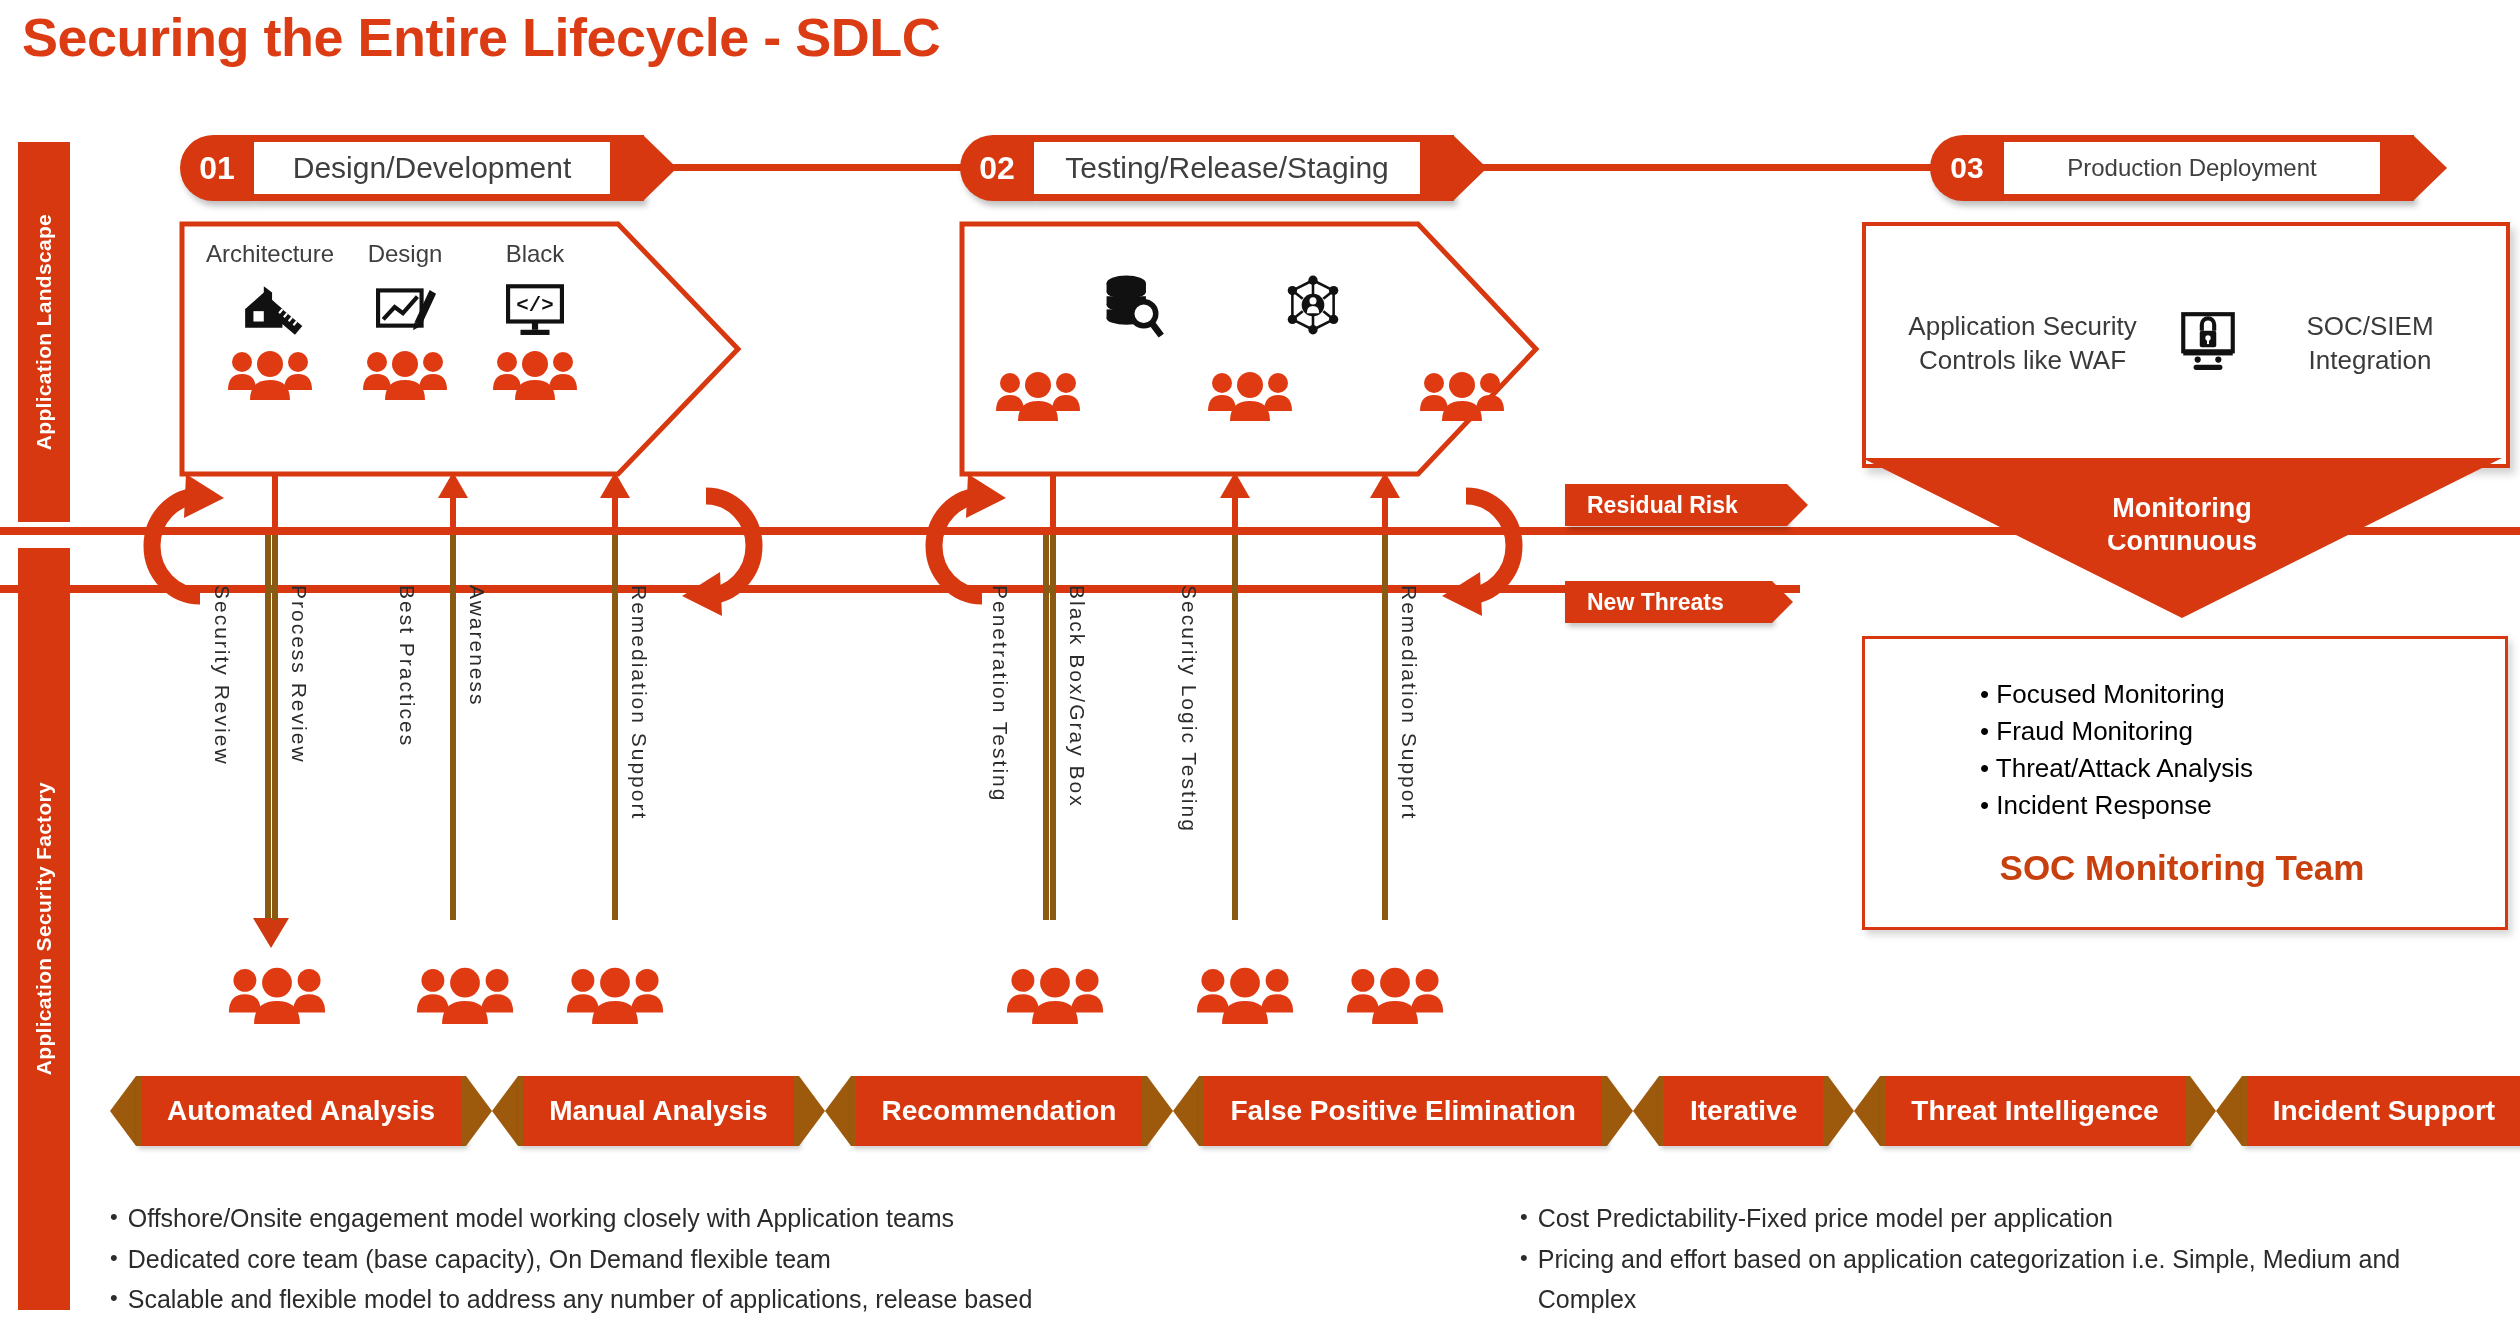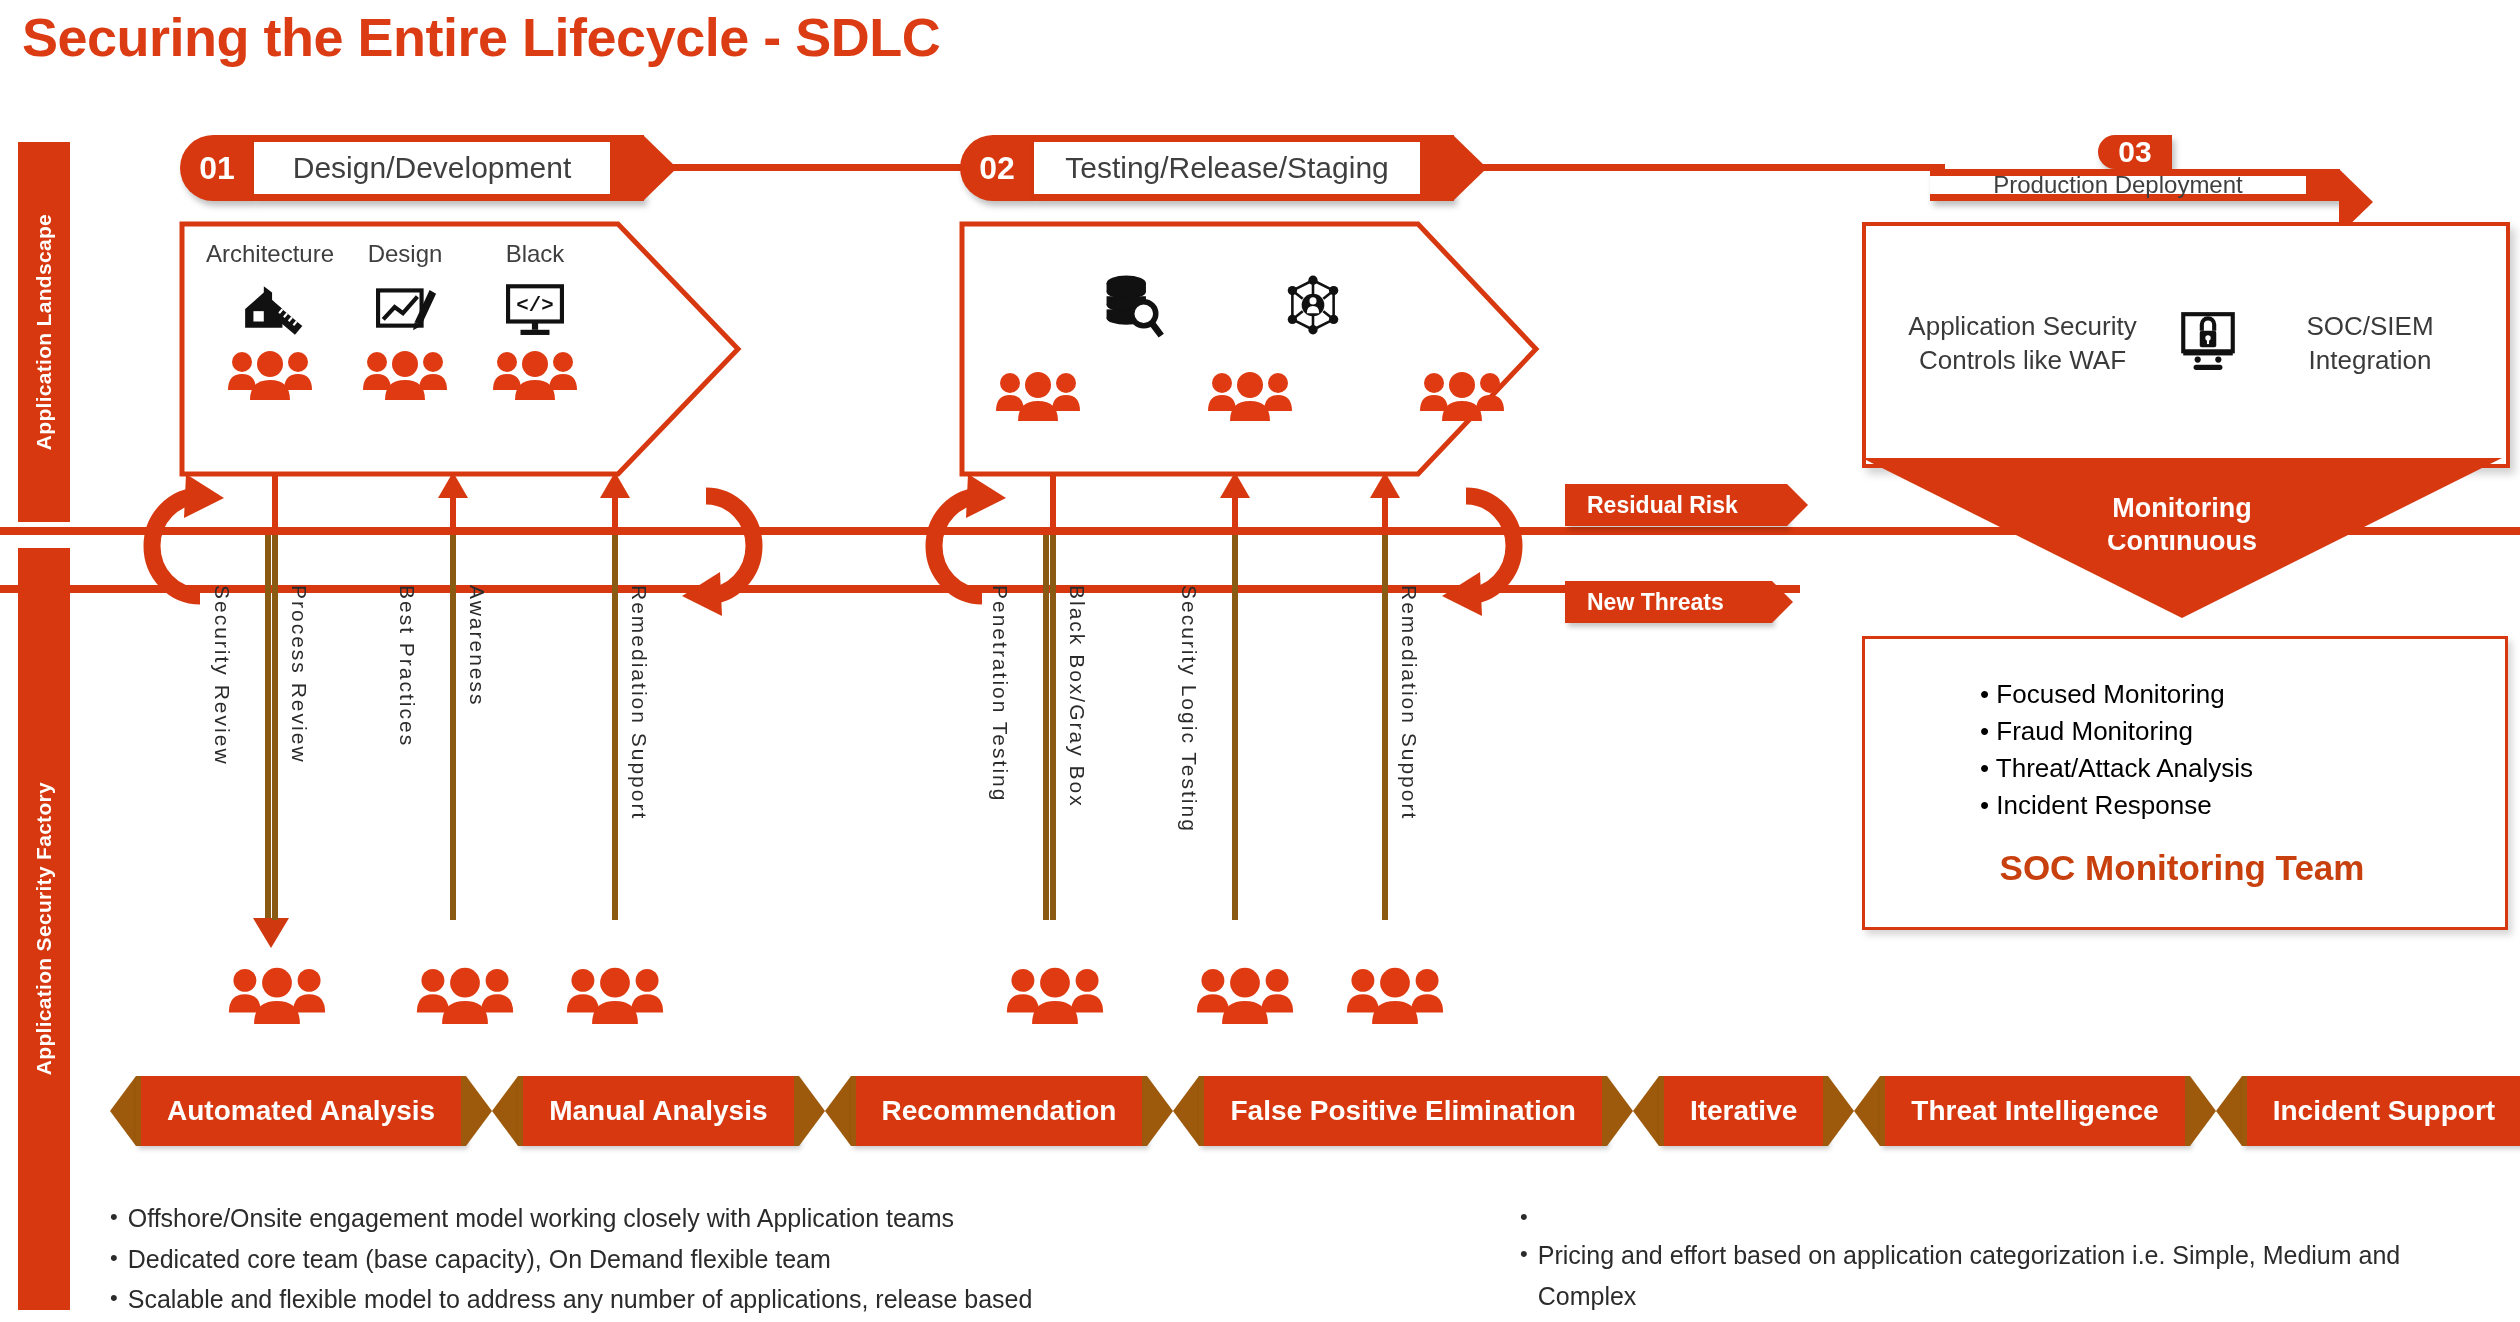--- a/index.html
+++ b/index.html
@@ -31,21 +31,21 @@
                      display:flex;align-items:center;justify-content:center;}
   .stage-chev .inner span{font-size:30px;color:#3f3f3f;white-space:nowrap;padding:0 18px;}
   .stage-chev .tip{position:absolute;right:-33px;top:0;width:0;height:0;
                    border-top:33px solid transparent;border-bottom:33px solid transparent;
                    border-left:34px solid #D8380F;}
 
   #stage1{left:180px;top:135px;}
   #stage1 .stage-chev{width:390px;}
   #stage2{left:960px;top:135px;}
   #stage2 .stage-chev{width:420px;}
-  #stage3{left:1930px;top:135px;flex-direction:column;}
+  #stage3{left:1930px;top:135px;}
   #stage3 .stage-chev{width:410px;}
   #stage3 .stage-pill{font-size:30px;}
   #stage3 .stage-chev .inner span{font-size:24px;}
 
   
   .connector{background:#D8380F;height:7px;}
   #conn-1-2{left:655px;top:164px;width:320px;}
   #conn-2-3{left:1415px;top:164px;width:530px;}
   #box3{left:1862px;top:222px;width:640px;height:238px;border:4px solid #D8380F;
         background:#fff;box-shadow:5px 6px 8px rgba(0,0,0,.18);}
@@ -476,18 +476,19 @@
       <span>Dedicated core team (base capacity), On Demand flexible team</span>
     </div>
   <div class="bul">
       <span class="dot">•</span>
       <span>Scalable and flexible model to address any number of applications, release based</span>
     </div>
 </div>
 <div class="abs bullets" id="bul-right">
   <div class="bul">
       <span class="dot">•</span>
+      <span>Cost Predictability-Fixed price model per application</span>
     </div>
   <div class="bul">
       <span class="dot">•</span>
       <span>Pricing and effort based on application categorization i.e. Simple, Medium and Complex</span>
     </div>
 </div>
 
 </body></html>

